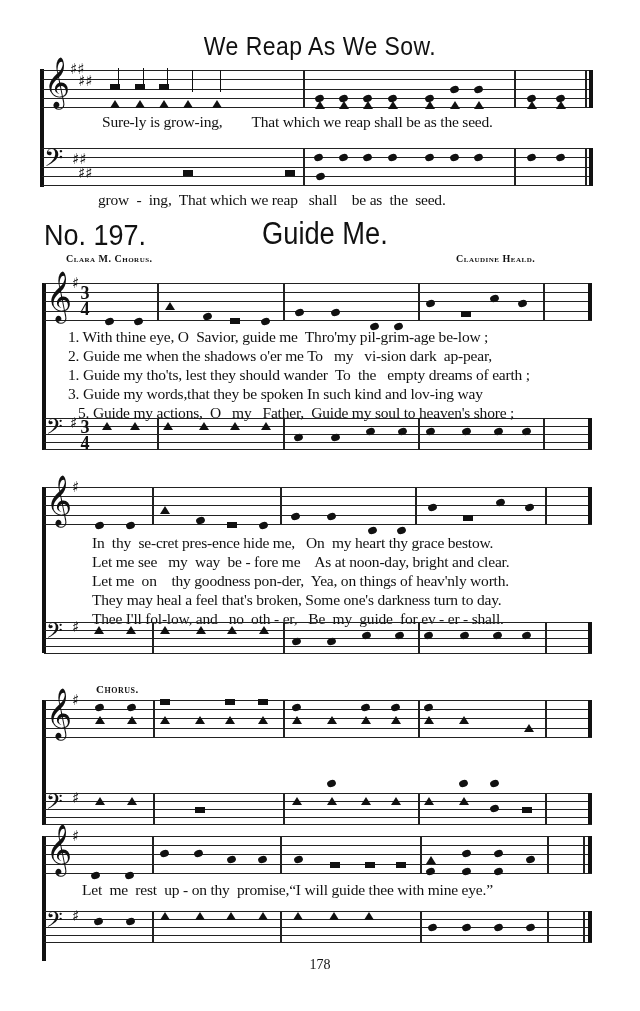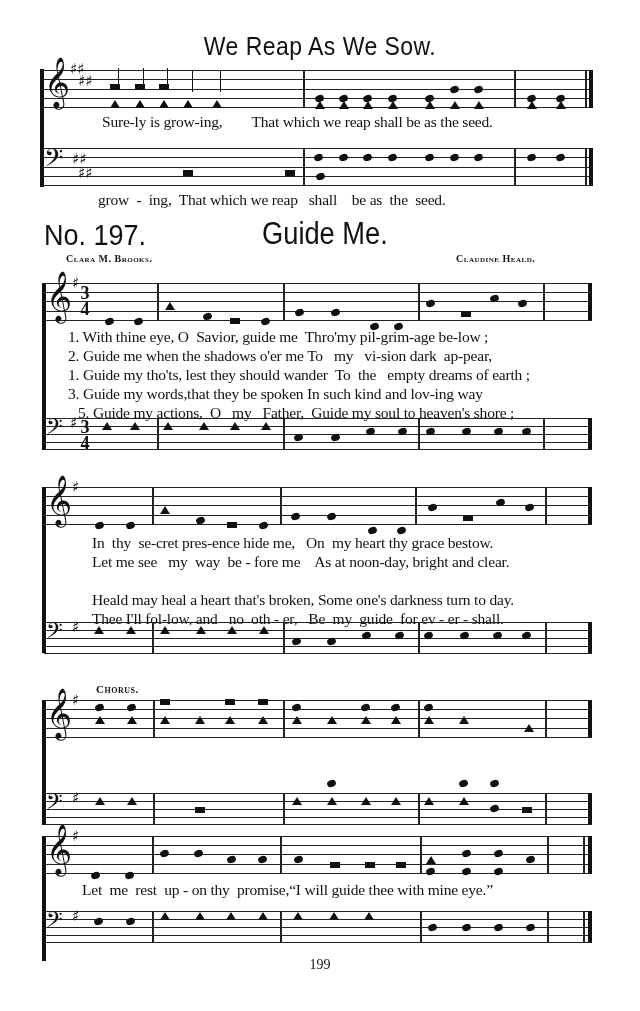--- a/index.html
+++ b/index.html
@@ -107,21 +107,21 @@
   <div class="note" style="left:556px;top:154px;"></div>
   <div class="sq" style="left:183px;top:170px;"></div>
   <div class="sq" style="left:285px;top:170px;"></div>
   <div class="note" style="left:316px;top:173px;"></div>
 
   <div class="lyric" style="left:98px;top:190px;">grow  -  ing,  That which we reap   shall    be as  the  seed.</div>
 </div>
 
 <div class="abs hymn-no">No. 197.</div>
 <div class="abs hymn-title">Guide Me.</div>
-<div class="abs credit" style="left:66px;">Clara M. Brooks.</div>
+<div class="abs credit" style="left:66px;">Clara M. Chorus.</div>
 <div class="abs credit" style="left:456px;">Claudine Heald.</div>
 
 <div class="abs" style="left:0;top:0;width:640px;height:470px;">
   <div class="brace" style="left:42px;top:283px;height:167px;"></div>
   <div class="staff" style="left:44px;width:548px;top:283px;">
     <div class="line" style="top:0"></div>
       <div class="line" style="top:9px"></div>
       <div class="line" style="top:18px"></div>
       <div class="line" style="top:28px"></div>
       <div class="line" style="top:37px"></div>
@@ -212,21 +212,22 @@
   <div class="note" style="left:327px;top:513px;"></div>
   <div class="note" style="left:368px;top:527px;"></div>
   <div class="note" style="left:397px;top:527px;"></div>
   <div class="note" style="left:428px;top:504px;"></div>
   <div class="sq" style="left:463px;top:515px;"></div>
   <div class="note" style="left:496px;top:499px;"></div>
   <div class="note" style="left:525px;top:504px;"></div>
 
   <div class="lyric" style="left:92px;top:552px;">Let me see   my  way  be - fore me    As at noon-day, bright and clear.</div>
   <div class="lyric" style="left:92px;top:533px;">In  thy  se-cret pres-ence hide me,   On  my heart thy grace bestow.</div>
-  <div class="lyric" style="left:92px;top:590px;">Heald may heal a heart that's broken, Some one's darkness turn to day.</div>
+  <div class="lyric" style="left:92px;top:571px;">Let me  on    thy goodness pon-der,  Yea, on things of heav'nly worth.</div>
+  <div class="lyric" style="left:92px;top:590px;">They may heal a feel that's broken, Some one's darkness turn to day.</div>
   <div class="lyric" style="left:92px;top:609px;">Thee I'll fol-low, and   no  oth - er,   Be  my  guide  for ev - er - shall.</div>
 
   <div class="staff" style="left:44px;width:548px;top:622px;">
     <div class="line" style="top:0"></div>
       <div class="line" style="top:8px"></div>
       <div class="line" style="top:16px"></div>
       <div class="line" style="top:24px"></div>
       <div class="line" style="top:31px"></div>
   </div>
   <div class="clef" style="left:46px;top:620px;font-size:26px;">𝄢</div>
@@ -383,13 +384,13 @@
   <div class="tri" style="left:258px;top:912px;"></div>
   <div class="tri" style="left:293px;top:912px;"></div>
   <div class="tri" style="left:329px;top:912px;"></div>
   <div class="tri" style="left:364px;top:912px;"></div>
   <div class="note" style="left:428px;top:924px;"></div>
   <div class="note" style="left:462px;top:924px;"></div>
   <div class="note" style="left:494px;top:924px;"></div>
   <div class="note" style="left:526px;top:924px;"></div>
 </div>
 
-<div class="abs pagenum">199</div>
+<div class="abs pagenum">178</div>
 
 </body></html>

